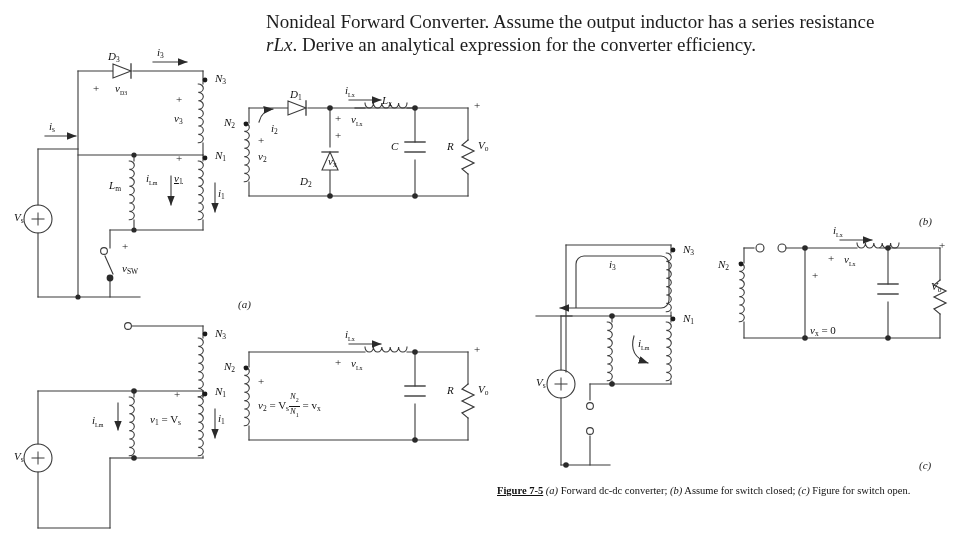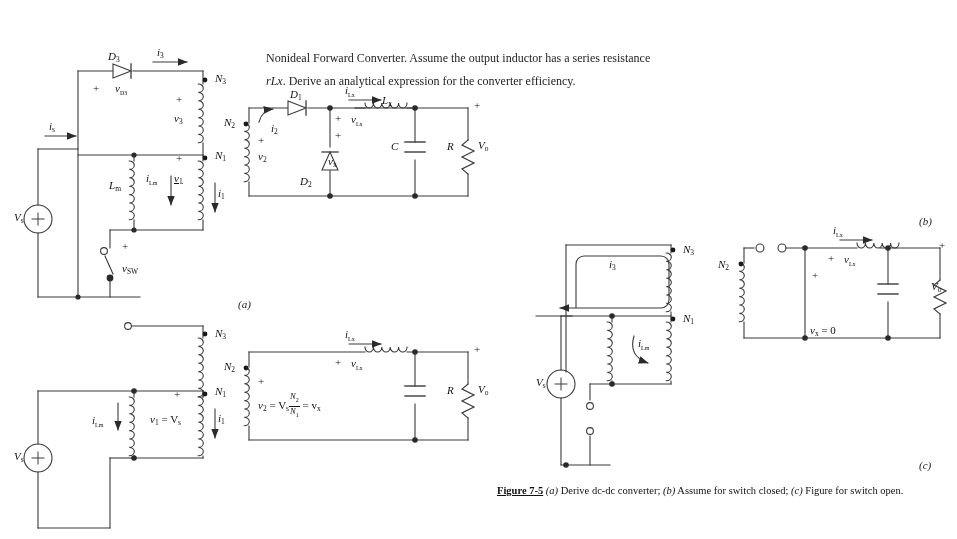--- a/index.html
+++ b/index.html
@@ -5,21 +5,21 @@
   html,body{margin:0;padding:0;background:#ffffff;}
   body{
     width:957px;height:539px;position:relative;overflow:hidden;
     font-family:"Liberation Serif", serif;
     color:#1a1a1a;
   }
   #root{position:absolute;left:0;top:0;width:957px;height:539px;}
   svg.layer{position:absolute;left:0;top:0;width:957px;height:539px;}
   .prompt{
     position:absolute;left:266px;top:10px;width:690px;
-    font-size:12px;line-height:23px;color:#1d1d1d;margin-top:37px;
+    font-size:19px;line-height:23px;color:#1d1d1d;
   }
   .prompt .it{font-style:italic;}
   .caption{
     position:absolute;left:497px;top:484px;width:452px;
     font-size:10.5px;line-height:13.5px;color:#101010;
   }
   .caption b{font-weight:bold;text-decoration:underline;}
   .caption i{font-style:italic;}
   .sublabel{
     position:absolute;font-style:italic;font-size:11px;color:#222;
@@ -402,20 +402,20 @@
   <div class="lbl" style="left:931px;top:280px;"><i>V</i><span class="sub">o</span></div>
   <div class="plus" style="left:939px;top:239px;">+</div>
 
   <div class="sublabel" style="left:238px;top:298px;">(a)</div>
   <div class="sublabel" style="left:919px;top:215px;">(b)</div>
   <div class="sublabel" style="left:919px;top:459px;">(c)</div>
 
   <div class="caption">
     <b>Figure 7-5</b>
     <i>(a)</i>
-    <span>Derive dc-dc converter;</span>
+    <span>Forward dc-dc converter;</span>
     <i>(b)</i>
     <span>Assume for switch closed;</span>
     <i>(c)</i>
     <span>Figure for switch open.</span>
   </div>
 
 </div>
 
 </body></html>

